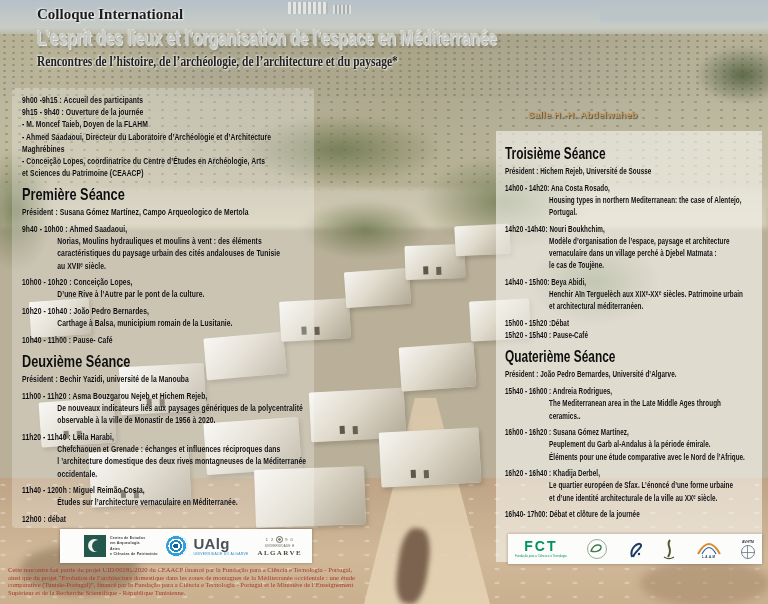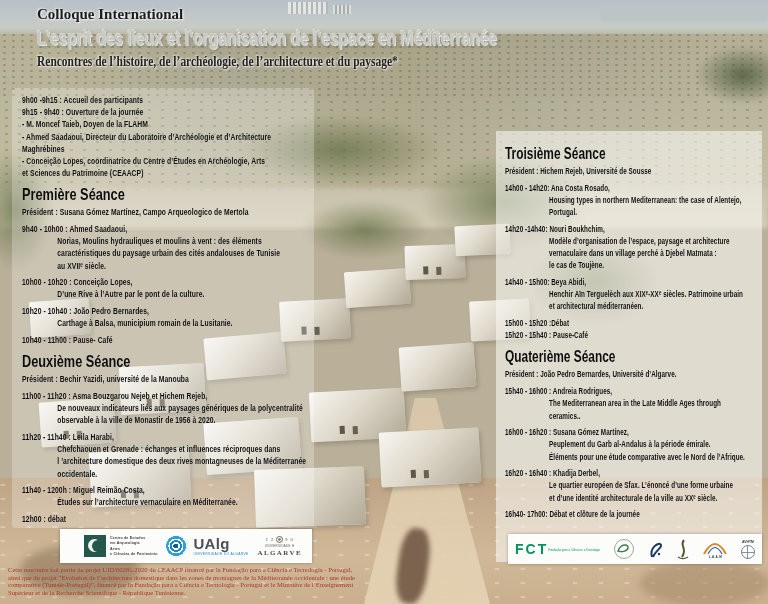--- a/index.html
+++ b/index.html
@@ -111,21 +111,21 @@
   .ualg-word{display:flex;flex-direction:column;}
   .ualg-name{font-size:15px;color:#4c5157;letter-spacing:.3px;line-height:14px;}
   .ualg-sub{font-size:3.4px;color:#1f86c8;font-style:normal;letter-spacing:.3px;margin-top:1px;}
   .coimbra{display:flex;flex-direction:column;align-items:center;gap:1px;color:#55524a;}
   .co-top{display:flex;align-items:center;gap:2px;font-size:4px;letter-spacing:1px;}
   .co-seal{width:7px;height:7px;border-radius:50%;border:1px solid #6b675d;
      background:radial-gradient(circle,#8a857a 0 1px,transparent 1.6px);}
   .co-mid{font-size:2.8px;letter-spacing:.4px;}
   .co-name{font-family:"Liberation Serif",serif;font-size:7px;letter-spacing:1.4px;
      color:#4c4a42;font-weight:bold;}
-  .fct{display:flex;flex-direction:row;}
+  .fct{display:flex;flex-direction:column;}
   .fct-name{font-size:14px;font-weight:bold;color:#00935d;letter-spacing:2px;line-height:12px;}
   .fct-sub{font-size:2.9px;color:#00935d;font-style:normal;margin-top:1.5px;}
   .laam{display:flex;flex-direction:column;align-items:center;}
   .laam i{font-size:3px;color:#1d3a63;font-style:normal;font-weight:bold;letter-spacing:.3px;}
   .avhtm{display:flex;flex-direction:column;align-items:center;gap:1px;}
   .globe{width:14px;height:14px;border-radius:50%;border:1px solid #74828e;position:relative;
      background:
       linear-gradient(90deg,transparent 0 5.5px,rgba(116,130,142,.85) 5.5px 6.5px,transparent 6.5px),
       linear-gradient(0deg,transparent 0 5.5px,rgba(116,130,142,.85) 5.5px 6.5px,transparent 6.5px);}
   .avhtm i{font-size:3.4px;font-weight:bold;color:#2e3338;font-style:normal;}
@@ -186,20 +186,21 @@
   <div class="wash-left"></div>
   <div class="panel-right"></div>
 
   <header class="titles">
     <div class="kicker">Colloque International</div>
     <div class="title">L’esprit des lieux et l’organisation de l’espace en Méditerranée</div>
     <div class="subtitle">Rencontres de l’histoire, de l’archéologie, de l’architecture et du paysage*</div>
   </header>
 
   <div class="venue">
+    <div>Salle H.-H. Abdelwaheb</div>
   </div>
 
   <div class="col col-left">
       <div class="line t">9h00 -9h15 : Accueil des participants</div>
       <div class="line t">9h15 - 9h40 : Ouverture de la journée</div>
       <div class="line t">- M. Moncef Taieb, Doyen de la FLAHM</div>
       <div class="line t">- Ahmed Saadaoui, Directeur du Laboratoire d’Archéologie et d’Architecture</div>
       <div class="line t">Maghrébines</div>
       <div class="line t">- Conceição Lopes, coordinatrice du Centre d’Études en Archéologie, Arts</div>
       <div class="line t">et Sciences du Patrimoine (CEAACP)</div>

